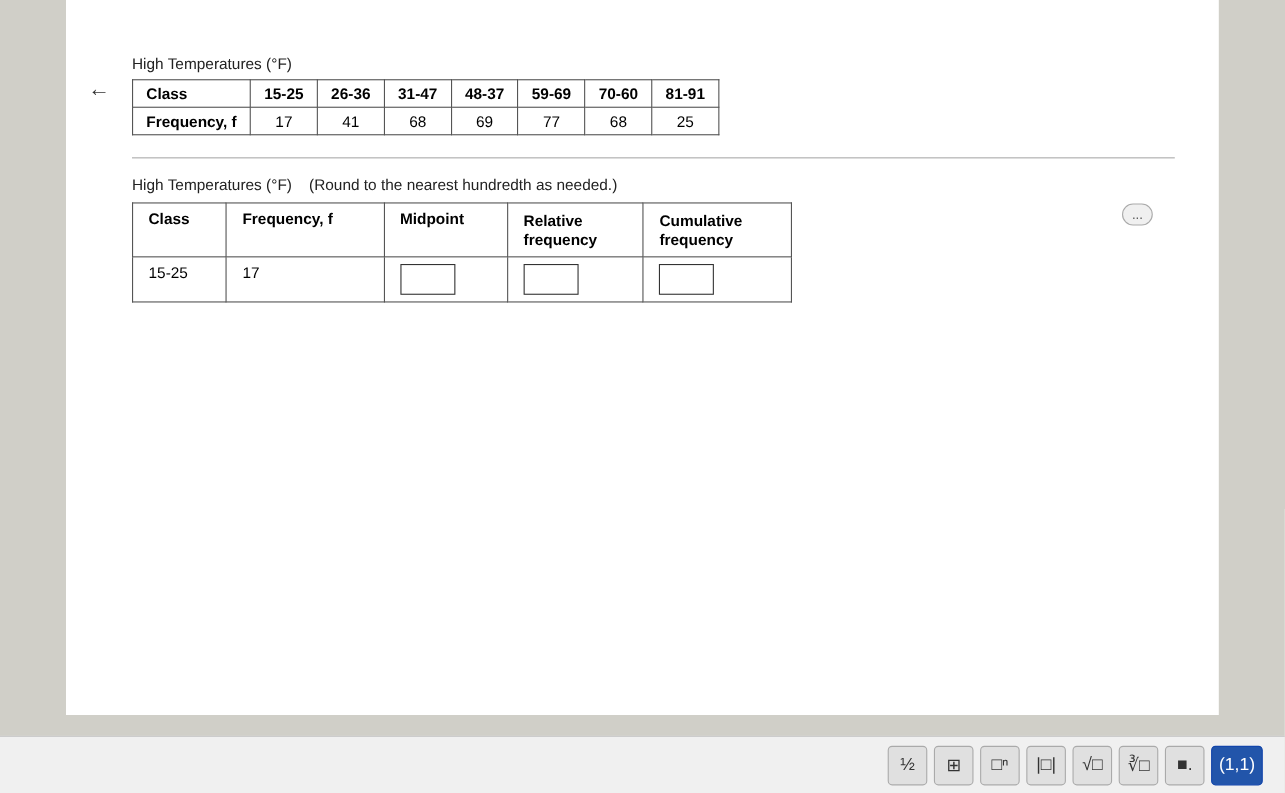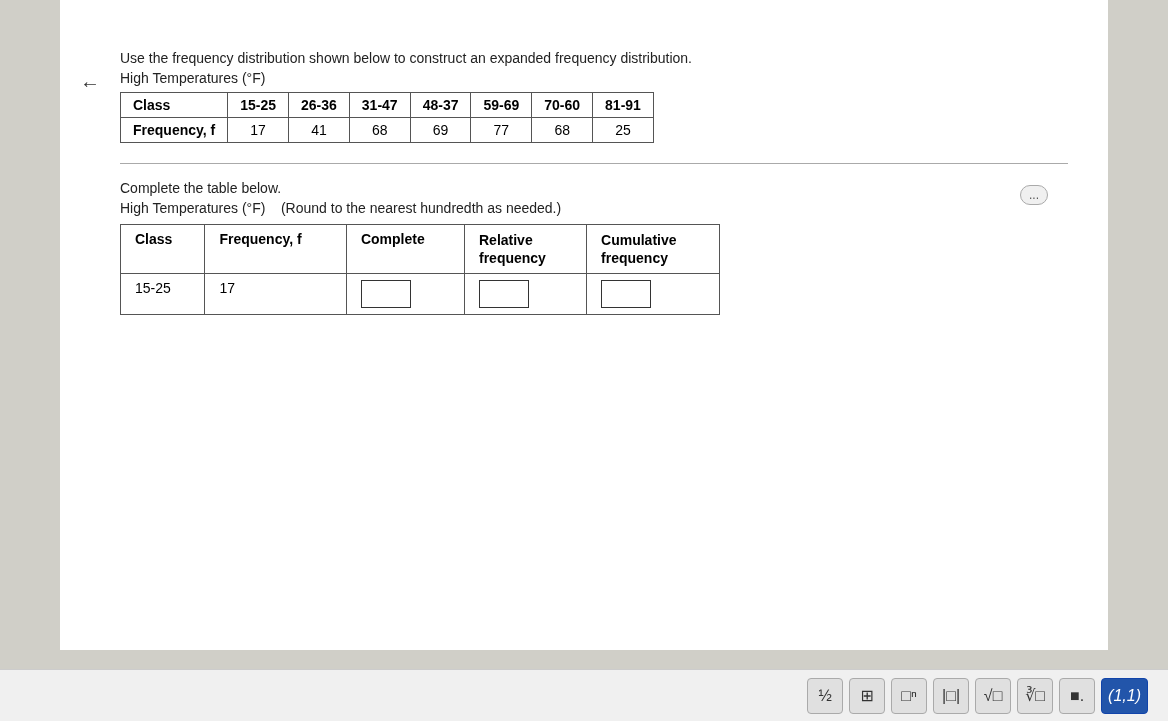--- a/index.html
+++ b/index.html
@@ -140,35 +140,33 @@
       justify-content: center;
       font-size: 16px;
       cursor: pointer;
       color: #333;
       padding: 0 6px;
     }
     .toolbar-btn:last-child {
       background: #2255aa;
       color: white;
       border-color: #1144aa;
-      font-style: italic;
     }
   </style>
 </head>
 <body>
 
 <div class="main-content">
 
   <div class="back-arrow">←</div>
 
   <div class="more-btn">...</div>
 
   <div class="content-area">
 
-    <p class="instruction-text">Use the frequency distribution shown below to construct an expanded frequency distribution.</p>
     <p class="sub-label">High Temperatures (°F)</p>
 
     <table class="source-table">
       <thead>
         <tr>
           <th>Class</th>
           <th>15-25</th>
           <th>26-36</th>
           <th>31-47</th>
           <th>48-37</th>
@@ -186,33 +184,32 @@
           <td>69</td>
           <td>77</td>
           <td>68</td>
           <td>25</td>
         </tr>
       </tbody>
     </table>
 
     <hr class="divider">
 
-    <p class="complete-label">Complete the table below.</p>
     <p class="round-note">
       <span>High Temperatures (°F)</span>
       &nbsp;&nbsp;
       <span>(Round to the nearest hundredth as needed.)</span>
     </p>
 
     <table class="expanded-table">
       <thead>
         <tr>
           <th>Class</th>
           <th>Frequency, f</th>
-          <th>Complete</th>
+          <th>Midpoint</th>
           <th class="two-line">Relative<br>frequency</th>
           <th class="two-line">Cumulative<br>frequency</th>
         </tr>
       </thead>
       <tbody>
         <tr>
           <td>15-25</td>
           <td>17</td>
           <td>
             <input class="input-box" type="text" value="" style="">

